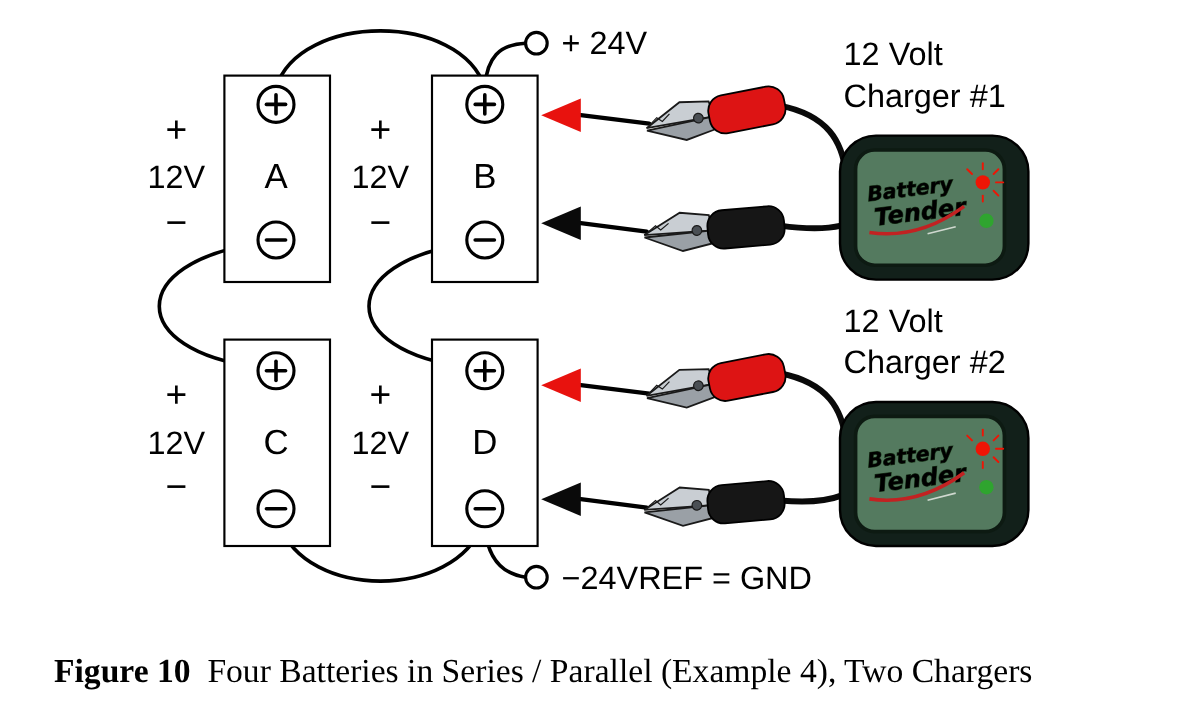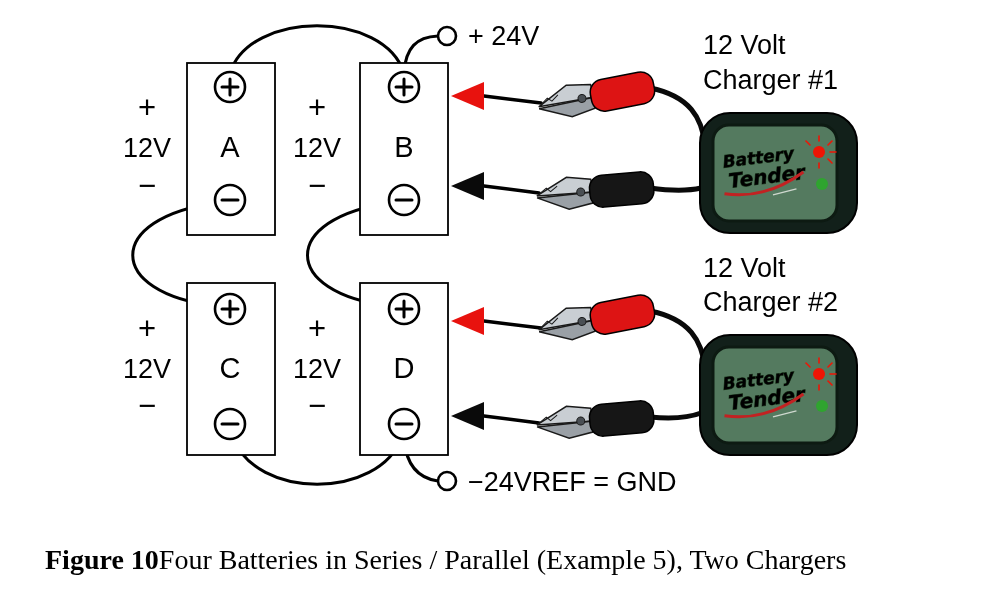--- a/index.html
+++ b/index.html
@@ -25,21 +25,21 @@
   .teeth{fill:none;stroke:#1a1a1a;stroke-width:1;}
   .hinge{fill:#4a4f54;stroke:#1a1a1a;stroke-width:1;}
   .boot{stroke:#000;stroke-width:1.5;}
   .brand1{font:italic bold 17px "DejaVu Sans",sans-serif;text-anchor:middle;
           paint-order:stroke;stroke:#1c3a1c;stroke-width:.8;}
   .brand2{font:italic bold 20px "DejaVu Sans",sans-serif;text-anchor:middle;
           paint-order:stroke;stroke:#1c3a1c;stroke-width:.8;}
   .ray{stroke-width:1.6;stroke-linecap:round;}
   .caption{position:absolute;left:45px;top:544px;white-space:nowrap;
            font-family:"Liberation Serif",serif;font-size:28px;color:#000;}
-  .cap-label{font-weight:bold;}
+  .cap-label{font-weight:bold;margin-right:14px;}
 </style>
 </head>
 <body>
 
 <div class="stage">
 <svg width="1000" height="530" viewBox="0 0 1000 530">
 
   <path class="wire" d="M 230 73 C 250 10, 384 10, 404 73"></path>
   <path class="wire" d="M 404 72 C 406 48, 416 37, 438 36"></path>
   <path class="wire" d="M 216 203 C 105 218, 105 293, 216 306"></path>
@@ -210,15 +210,15 @@
         <line x1="128" y1="46" x2="132" y2="50"></line>
         <line x1="119" y1="50" x2="119" y2="55"></line>
         <line x1="110" y1="32" x2="106" y2="28"></line>
       </g>
     </g>
     <circle cx="122" cy="71" r="6" fill="#2fa42f"></circle>
   </g>
 </svg>
 
 <div class="caption">
-  <span class="cap-label">Figure 10</span><span class="cap-text">Four Batteries in Series / Parallel (Example 5), Two Chargers</span>
+  <span class="cap-label">Figure 10</span><span class="cap-text">Four Batteries in Series / Parallel (Example 4), Two Chargers</span>
 </div>
 </div>
 
 </body></html>

